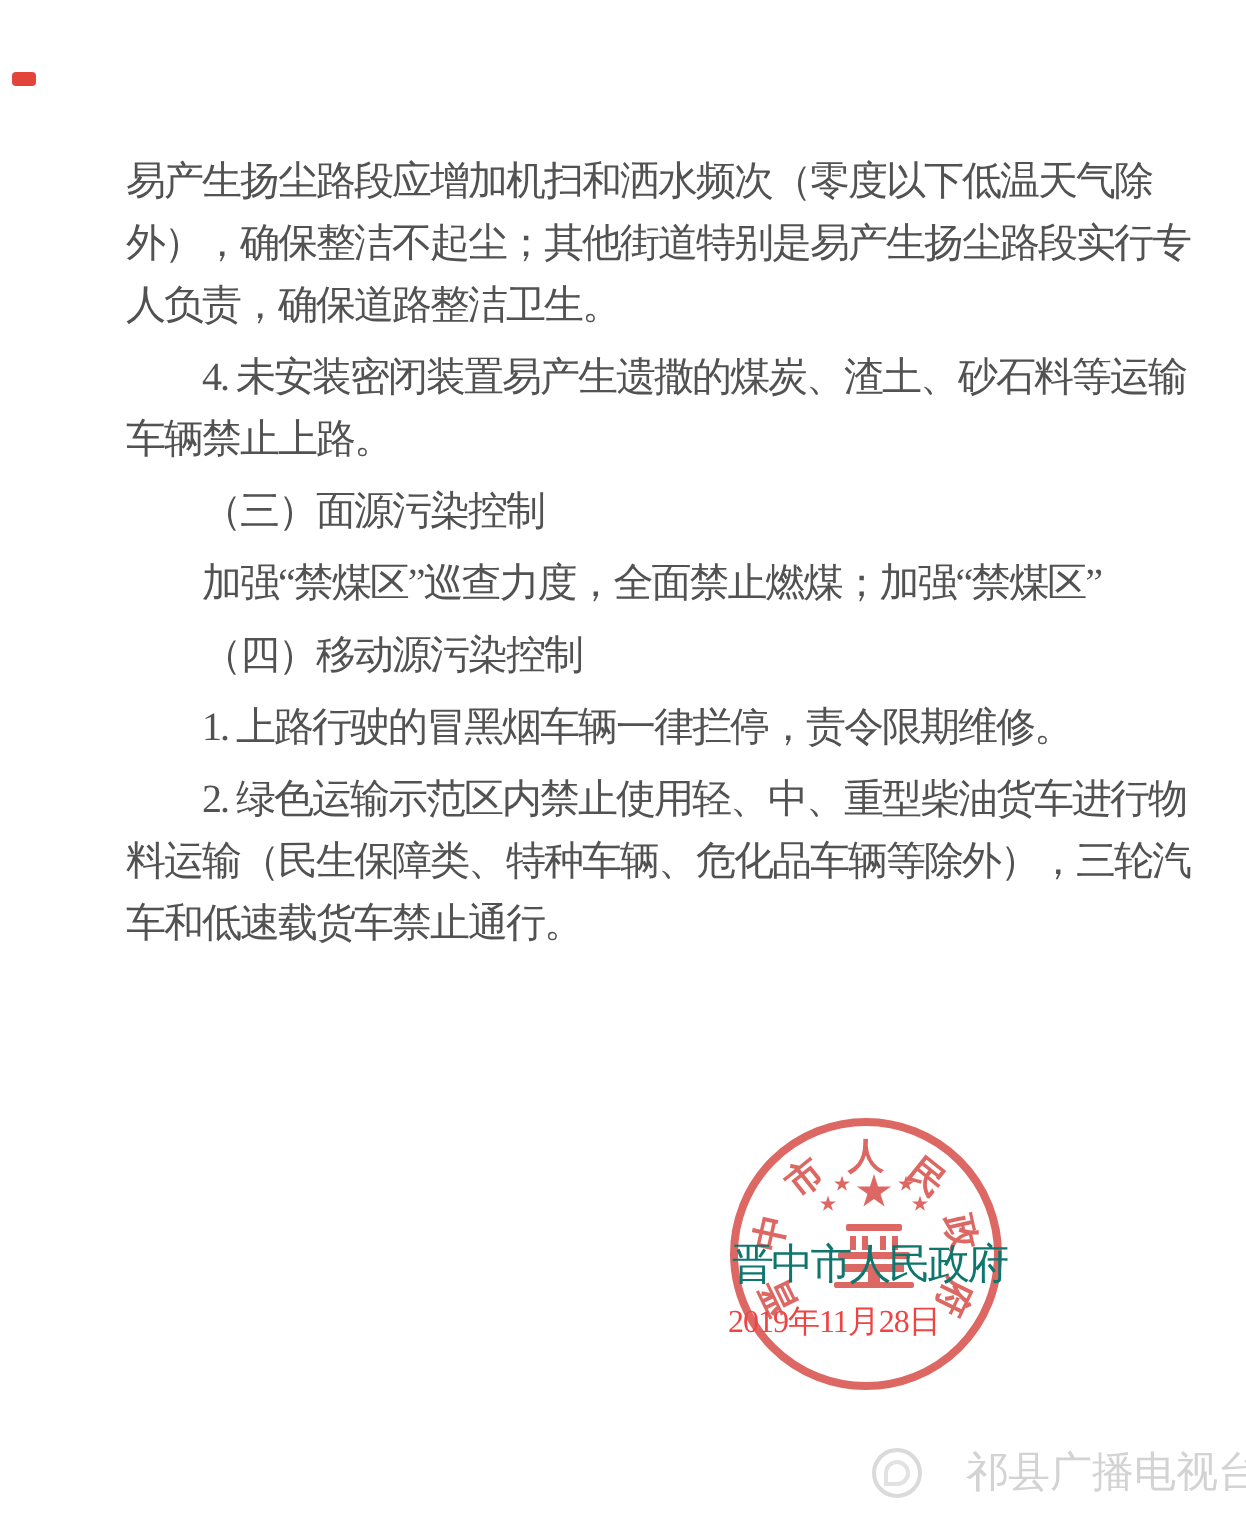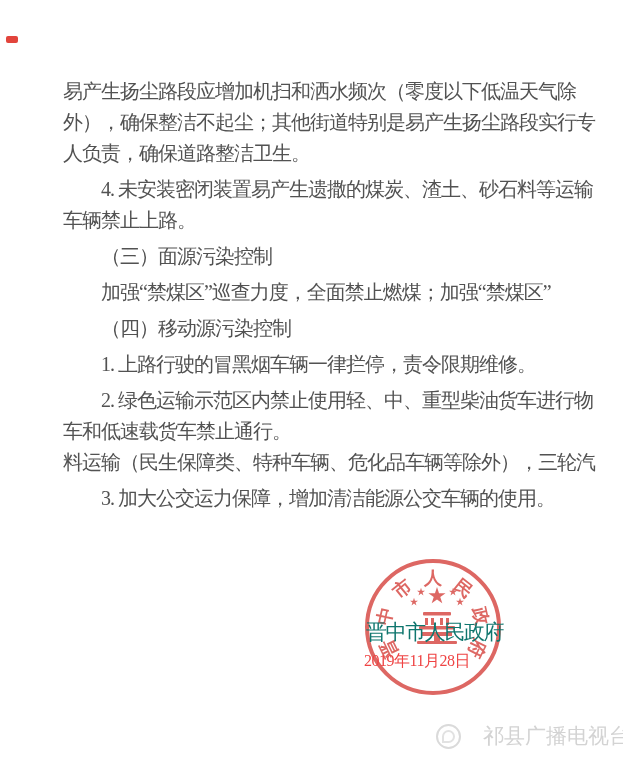--- a/index.html
+++ b/index.html
@@ -68,25 +68,22 @@
         <div class="line">加强“禁煤区”巡查力度，全面禁止燃煤；加强“禁煤区”</div>
       </div>
       <div class="para indent">
         <div class="line">（四）移动源污染控制</div>
       </div>
       <div class="para indent">
         <div class="line">1. 上路行驶的冒黑烟车辆一律拦停，责令限期维修。</div>
       </div>
       <div class="para indent">
         <div class="line">2. 绿色运输示范区内禁止使用轻、中、重型柴油货车进行物</div>
+        <div class="line">料运输（民生保障类、特种车辆、危化品车辆等除外），三轮汽</div>
         <div class="line">车和低速载货车禁止通行。</div>
-        <div class="line">料运输（民生保障类、特种车辆、危化品车辆等除外），三轮汽</div>
-      </div>
-      <div class="para indent">
-        <div class="line">3. 加大公交运力保障，增加清洁能源公交车辆的使用。</div>
       </div>
     </div>
 
   <div class="seal">
     <div class="seal-arc" id="seal-arc">
         <span style="transform: rotate(-116deg) translateY(-49px);">晋</span>
         <span style="transform: rotate(-77.3333deg) translateY(-49px);">中</span>
         <span style="transform: rotate(-38.6667deg) translateY(-49px);">市</span>
         <span style="transform: rotate(0deg) translateY(-49px);">人</span>
         <span style="transform: rotate(38.6667deg) translateY(-49px);">民</span>

